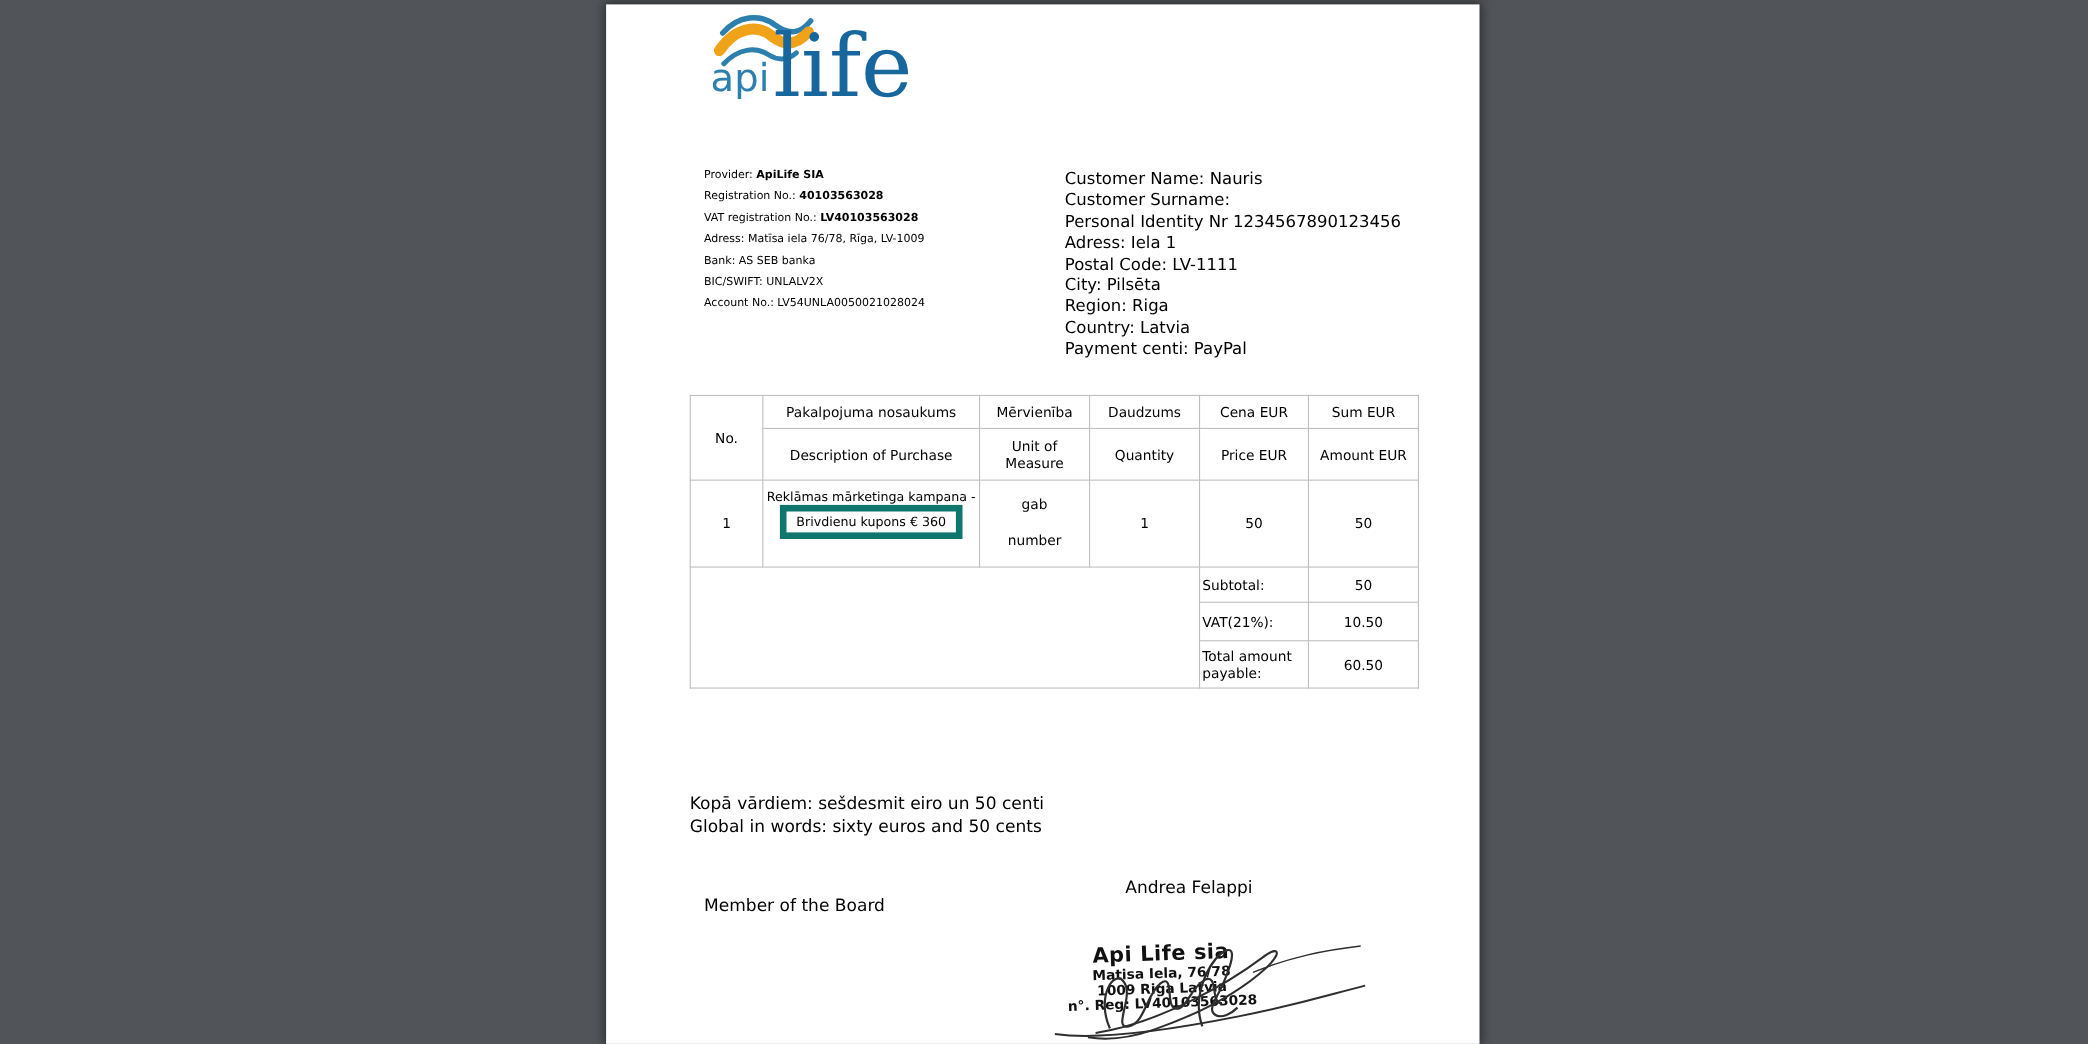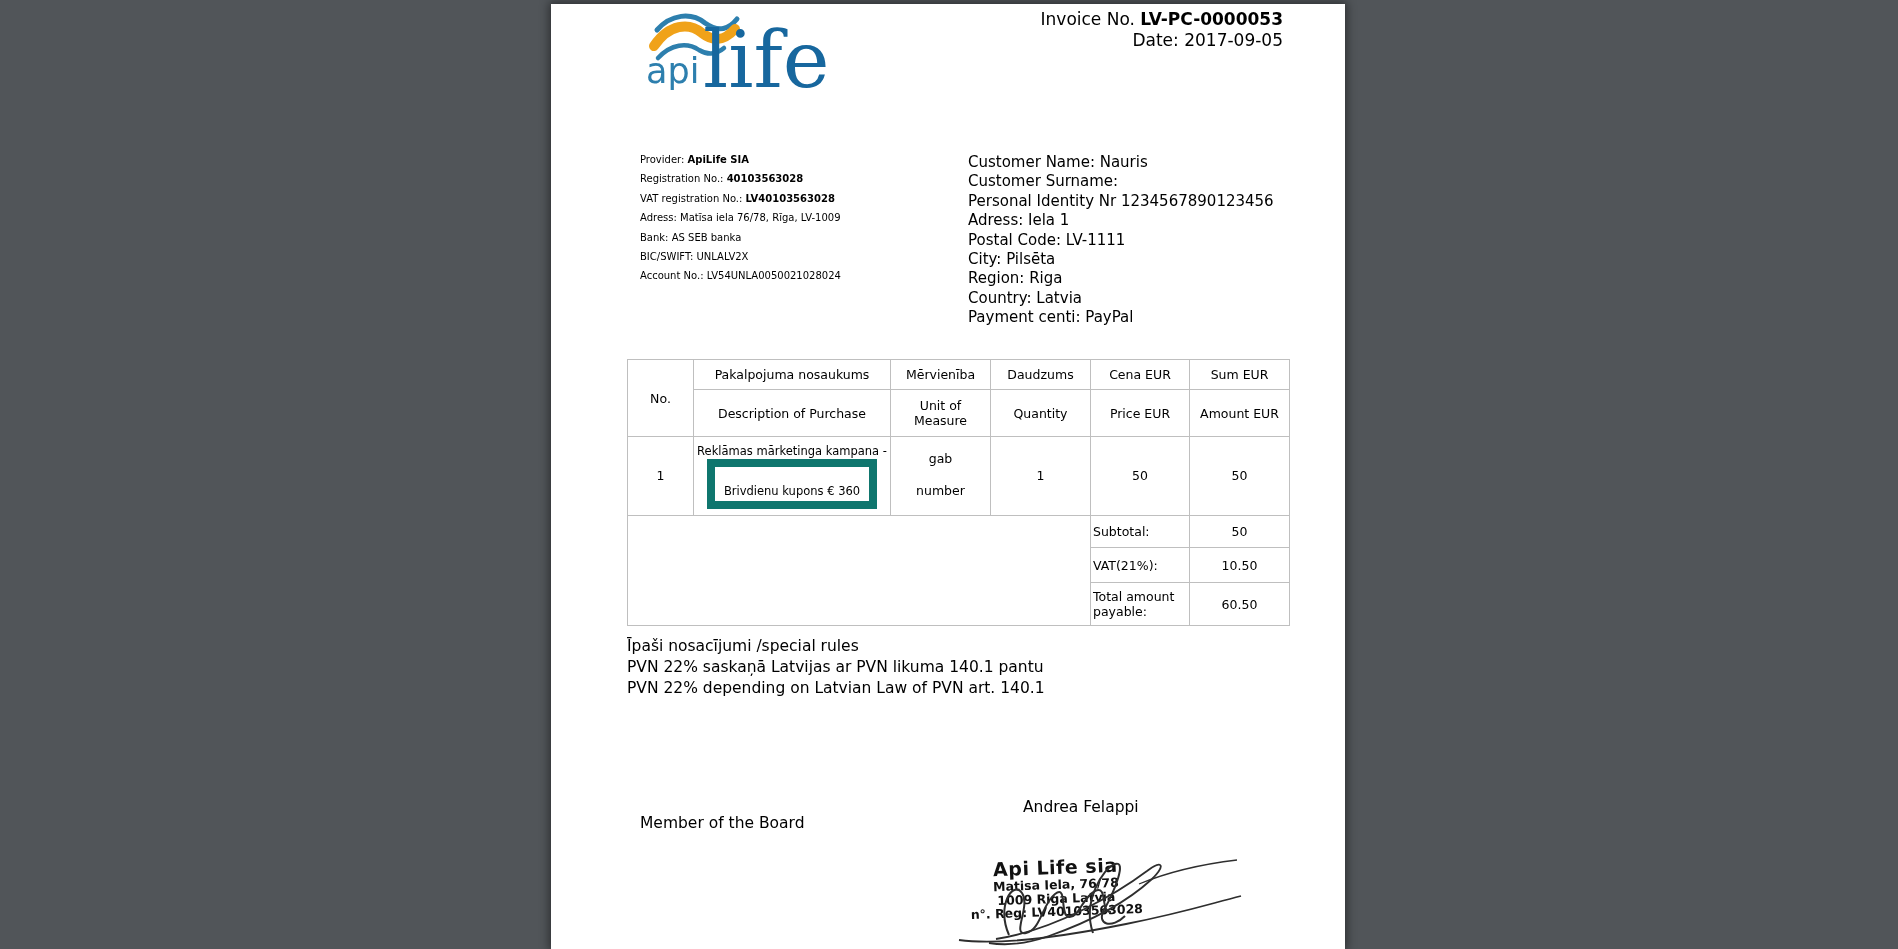--- a/index.html
+++ b/index.html
@@ -35,22 +35,22 @@
   tr.item td{height:71px;vertical-align:top;padding-top:6px;}
   tr.item td.vmid{vertical-align:middle;padding-top:0;}
   tr.t0 td{height:29px;}
   tr.t1 td{height:32px;}
   tr.t2 td{height:40px;}
   td.spacer{border-bottom:1px solid #bfbfbf;}
   td.tlabel{text-align:left;padding-right:7px;}
   td.tvalue{text-align:center;}
   .desc1{font-size:11.5px;line-height:14px;margin-top:1px;}
   .redbox{
-    display:inline-block;border:8px solid #0f766e;
-    padding:17px 9px 3px 9px;margin-top:1px;font-size:11.5px;line-height:14px;
+    display:inline-block;border:6px solid #0f766e;
+    padding:2px 9px 3px 9px;margin-top:1px;font-size:11.5px;line-height:14px;
   }
   .unit1{margin-top:8px;}
   .unit2{margin-top:17px;}
   
   .special-rules{position:absolute;left:76px;top:632px;font-size:15.5px;line-height:21px;}
   .amount-words{position:absolute;left:76px;top:716px;font-size:15.5px;line-height:21px;}
   .board-line{position:absolute;left:0;top:794px;width:794px;font-size:15.5px;}
   .board-title{position:absolute;left:89px;top:16px;}
   .board-name{position:absolute;left:472px;top:0;}
   
@@ -71,24 +71,20 @@
     <div class="logo">
       <svg width="205" height="90" viewBox="0 0 205 90">
         <path d="M12 24 C 26 8, 46 6, 60 17 C 74 27, 84 23, 92 13" fill="none" stroke="#2d7fae" stroke-width="5" stroke-linecap="round"></path>
         <path d="M9 40 C 24 18, 44 16, 57 27 C 70 37, 80 34, 90 23" fill="none" stroke="#f0a219" stroke-width="10" stroke-linecap="round"></path>
         <path d="M13 52 C 26 38, 42 36, 54 44 C 64 50, 72 48, 79 42" fill="none" stroke="#2d7fae" stroke-width="4.5" stroke-linecap="round"></path>
         <text x="1" y="77" font-family="DejaVu Sans, sans-serif" font-size="35" fill="#2d7fae">api</text>
         <text x="58" y="81" font-family="DejaVu Serif, serif" font-size="79" fill="#17679e">life</text>
       </svg>
     </div>
 
-    <div class="invoice-head">
-      <div><span>Invoice No. </span><b>LV-PC-0000053</b></div>
-      <div>Date: 2017-09-05</div>
-    </div>
 
     <div class="provider-block">
       <div><span>Provider: </span><b>ApiLife SIA</b></div>
       <div><span>Registration No.: </span><b>40103563028</b></div>
       <div><span>VAT registration No.: </span><b>LV40103563028</b></div>
       <div><span>Adress: Matīsa iela 76/78, Rīga, LV-1009</span></div>
       <div><span>Bank: AS SEB banka</span></div>
       <div><span>BIC/SWIFT: UNLALV2X</span></div>
       <div><span>Account No.: LV54UNLA0050021028024</span></div>
     </div>
@@ -153,26 +149,25 @@
           <td class="tlabel">VAT(21%):</td>
           <td class="tvalue">10.50</td>
         </tr>
         <tr class="t2">
           <td class="tlabel">Total amount payable:</td>
           <td class="tvalue">60.50</td>
         </tr>
       </tbody>
     </table>
 
-    <div class="special-rules">
-      <div>Īpaši nosacījumi /special rules</div>
-      <div>PVN 22% saskaņā Latvijas ar PVN likuma 140.1 pantu</div>
-      <div>PVN 22% depending on Latvian Law of PVN art. 140.1</div>
+
+    <div class="amount-words">
+      <div>Kopā vārdiem: sešdesmit eiro un 50 centi</div>
+      <div>Global in words: sixty euros and 50 cents</div>
     </div>
-
 
     <div class="board-line">
       <span class="board-title">Member of the Board</span>
       <span class="board-name">Andrea Felappi</span>
     </div>
 
     <div class="stamp">
       <div class="stamp-company">Api Life sia</div>
       <div class="stamp-line">Matisa Iela, 76/78</div>
       <div class="stamp-line">1009 Riga Latvia</div>

